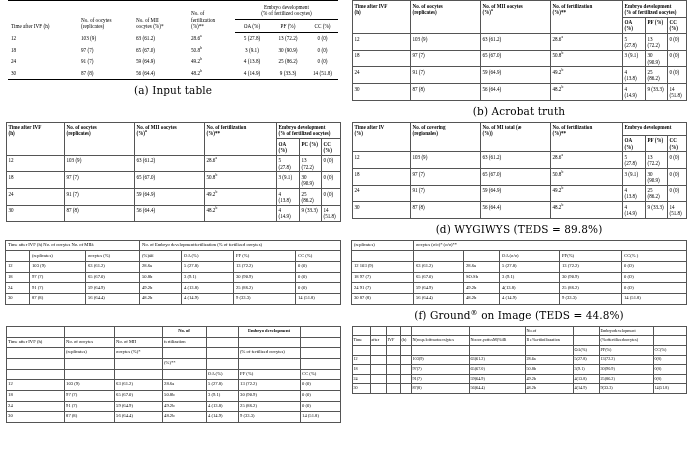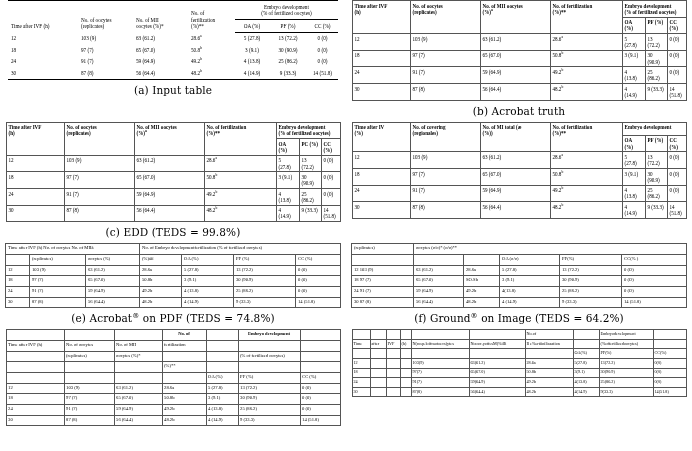--- a/index.html
+++ b/index.html
@@ -314,21 +314,20 @@
           <td>30</td>
           <td>87 (8)</td>
           <td>56 (64.4)</td>
           <td><span>48.2</span><sup>b</sup></td>
           <td><span>4</span><br><span>(14.9)</span></td>
           <td><span>9 (33.3)</span></td>
           <td><span>14</span><br><span>(51.8)</span></td>
         </tr>
       </tbody>
     </table>
-    <div class="cap">(c) EDD (TEDS = 99.8%)</div>
   </div>
 
   <div class="cell">
     <table class="g gt2">
       <colgroup>
           <col style="width:58px">
           <col style="width:70px">
           <col style="width:70px">
           <col style="width:72px">
           <col style="width:23px">
@@ -387,20 +386,21 @@
           <td>30</td>
           <td>87 (8)</td>
           <td>56 (64.4)</td>
           <td><span>48.2</span><sup>b</sup></td>
           <td><span>4</span><br><span>(14.9)</span></td>
           <td><span>9 (33.3)</span></td>
           <td><span>14</span><br><span>(51.8)</span></td>
         </tr>
       </tbody>
     </table>
+    <div class="cap">(d) WYGIWYS (TEDS = 89.8%)</div>
   </div>
 
   <div class="cell">
     <table class="g dense">
       <colgroup>
           <col style="width:24px">
           <col style="width:56px">
           <col style="width:54px">
           <col style="width:42px">
           <col style="width:52px">
@@ -452,21 +452,20 @@
           <td>30</td>
           <td>87 (8)</td>
           <td>56 (64.4)</td>
           <td>48.2b</td>
           <td>4 (14.9)</td>
           <td>9 (33.3)</td>
           <td>14 (51.8)</td>
         </tr>
       </tbody>
     </table>
-    <div class="cap"><span>(e) Acrobat</span><sup>®</sup><span> on PDF (TEDS = 74.8%)</span></div>
   </div>
 
   <div class="cell">
     <table class="g dense">
       <colgroup>
           <col style="width:62px">
           <col style="width:50px">
           <col style="width:36px">
           <col style="width:60px">
           <col style="width:62px">
@@ -512,21 +511,21 @@
         <tr>
           <td>30 87 (8)</td>
           <td>56 (64.4)</td>
           <td>48.2b</td>
           <td>4 (14.9)</td>
           <td>9 (33.3)</td>
           <td>14 (51.8)</td>
         </tr>
       </tbody>
     </table>
-    <div class="cap"><span>(f) Ground</span><sup>®</sup><span> on Image (TEDS = 64.2%)</span></div>
+    <div class="cap"><span>(f) Ground</span><sup>®</sup><span> on Image (TEDS = 44.8%)</span></div>
   </div>
 
   <div class="cell">
     <table class="g dense">
       <colgroup>
           <col style="width:58px">
           <col style="width:50px">
           <col style="width:48px">
           <col style="width:44px">
           <col style="width:32px">

